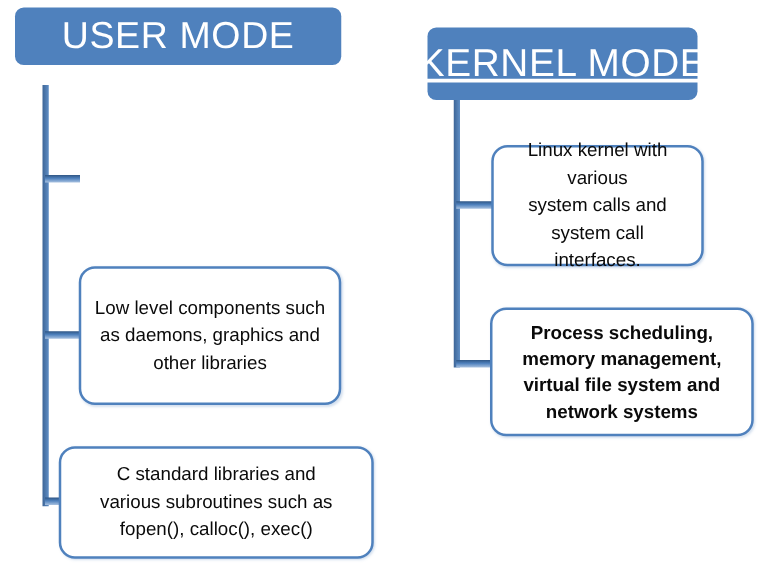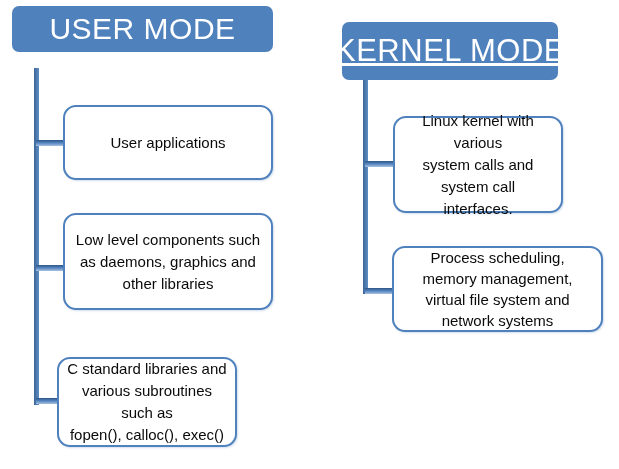--- a/index.html
+++ b/index.html
@@ -55,37 +55,36 @@
     border-radius:13px;
     box-sizing:border-box;
     box-shadow:1px 1px 2px rgba(79,129,189,0.25);
     color:var(--box-text);
     font-size:15px;line-height:22px;
     text-align:center;
     white-space:pre-line;
     padding:2px 6px;
   }
   .n-l1{left:63px;top:105px;width:210px;height:75px;}
-  .n-l2{left:63px;top:213px;width:210px;height:97px;}
-  .n-l3{left:57px;top:357px;width:180px;height:90px;}
+  .n-l2{left:63px;top:213px;width:210px;height:111px;}
+  .n-l3{left:47px;top:357px;width:252px;height:90px;}
   .n-r1{left:393px;top:116px;width:170px;height:97px;}
-  .n-r2{left:392px;top:246px;width:211px;height:86px;line-height:21px;}
+  .n-r2{left:392px;top:246px;width:211px;height:103px;line-height:21px;font-weight:bold;}
 </style>
 </head>
 <body>
 
 <div class="canvas">
 
   <div class="header h-l">USER MODE</div>
   <div class="trunk t-l"></div>
   <div class="hconn c-l1"></div>
   <div class="hconn c-l2"></div>
   <div class="hconn c-l3"></div>
 
-  <div class="node n-l1">User applications</div>
   <div class="node n-l2">Low level components such
 as daemons, graphics and
 other libraries</div>
   <div class="node n-l3">C standard libraries and
 various subroutines such as
 fopen(), calloc(), exec()</div>
 
   <div class="header h-r">KERNEL MODE</div>
   <div class="trunk t-r"></div>
   <div class="hconn c-r1"></div>

